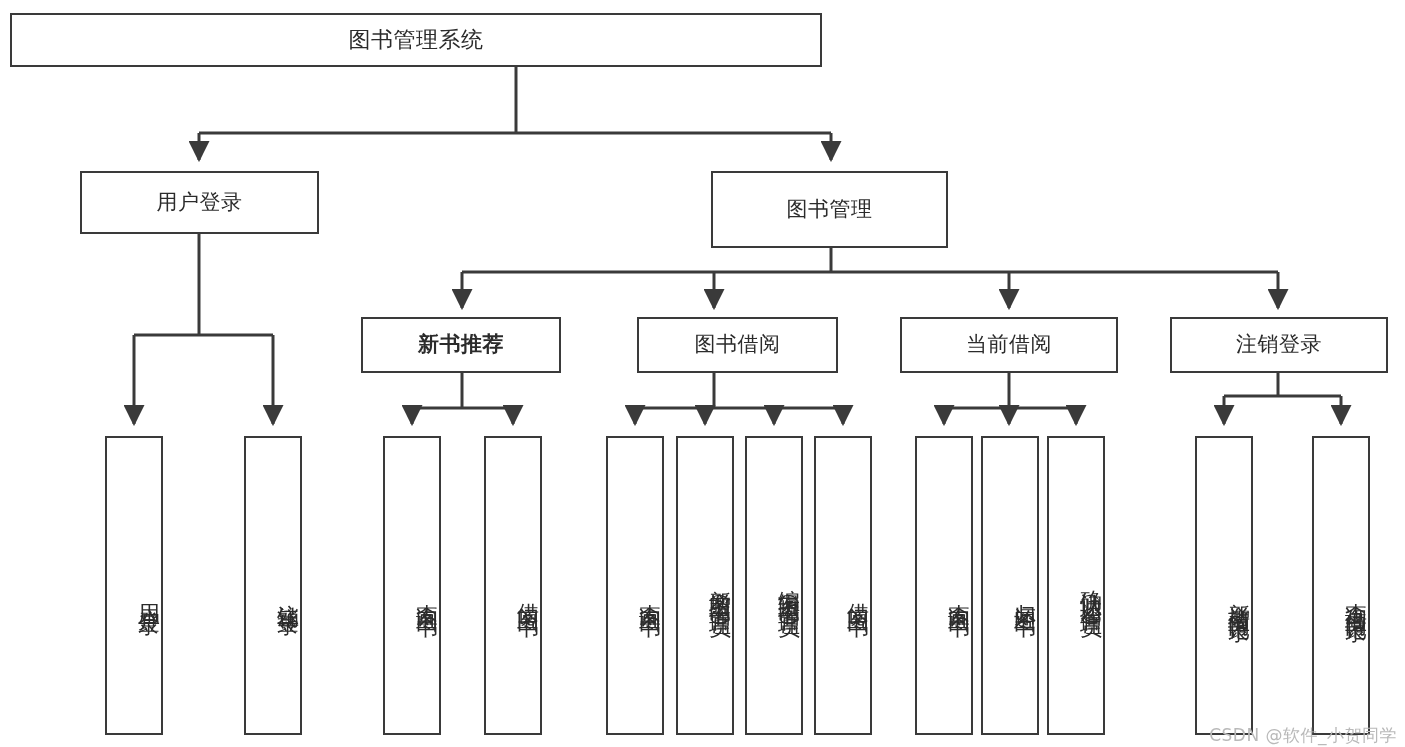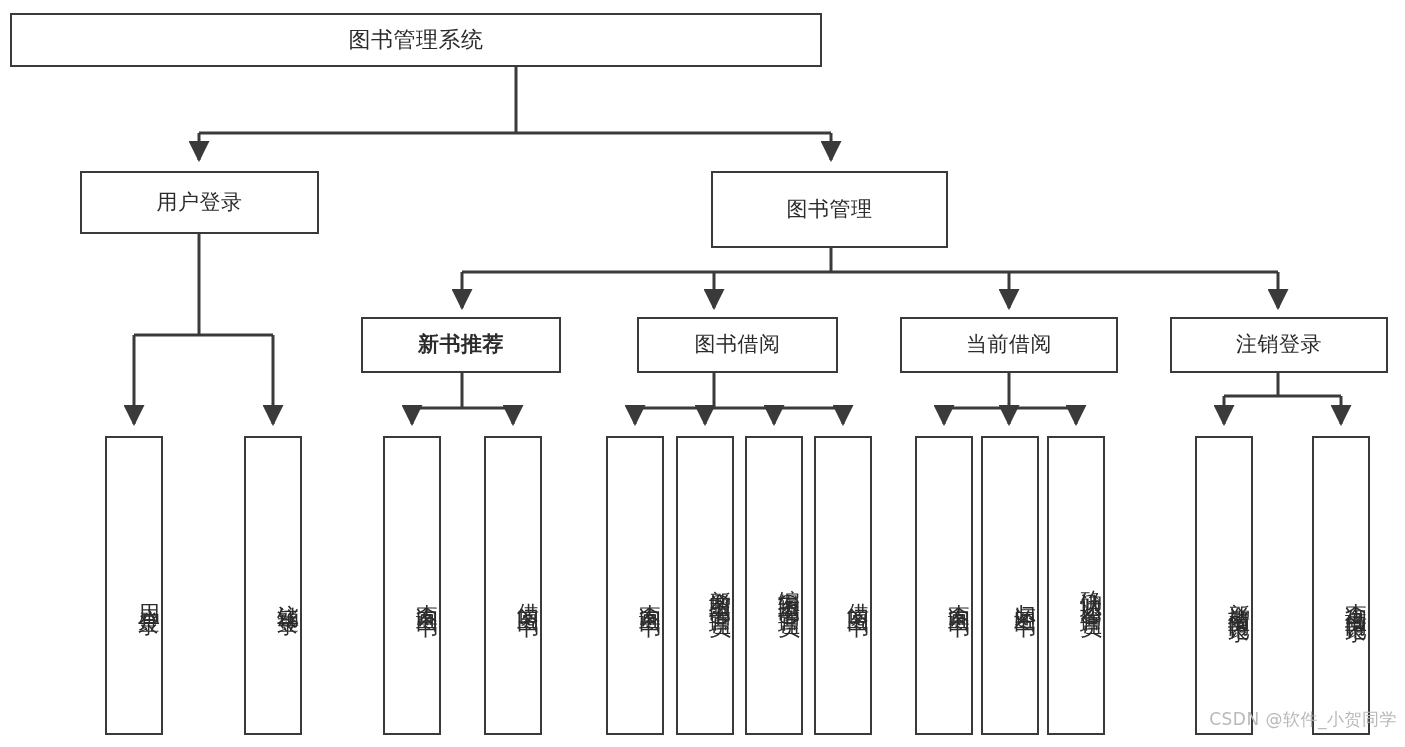--- a/index.html
+++ b/index.html
@@ -54,21 +54,21 @@
     line-height: 1.05;
   }
   .node.vertical .vlabel {
     writing-mode: vertical-rl;
     text-orientation: upright;
     white-space: nowrap;
   }
   .watermark {
     position: absolute;
     right: 8px;
-    bottom: 16px;
+    bottom: 0;
     font-size: 17px;
     color: #b9b9b9;
     letter-spacing: 0.5px;
     z-index: 3;
     white-space: nowrap;
   }
 </style>
 </head>
 <body>
 

